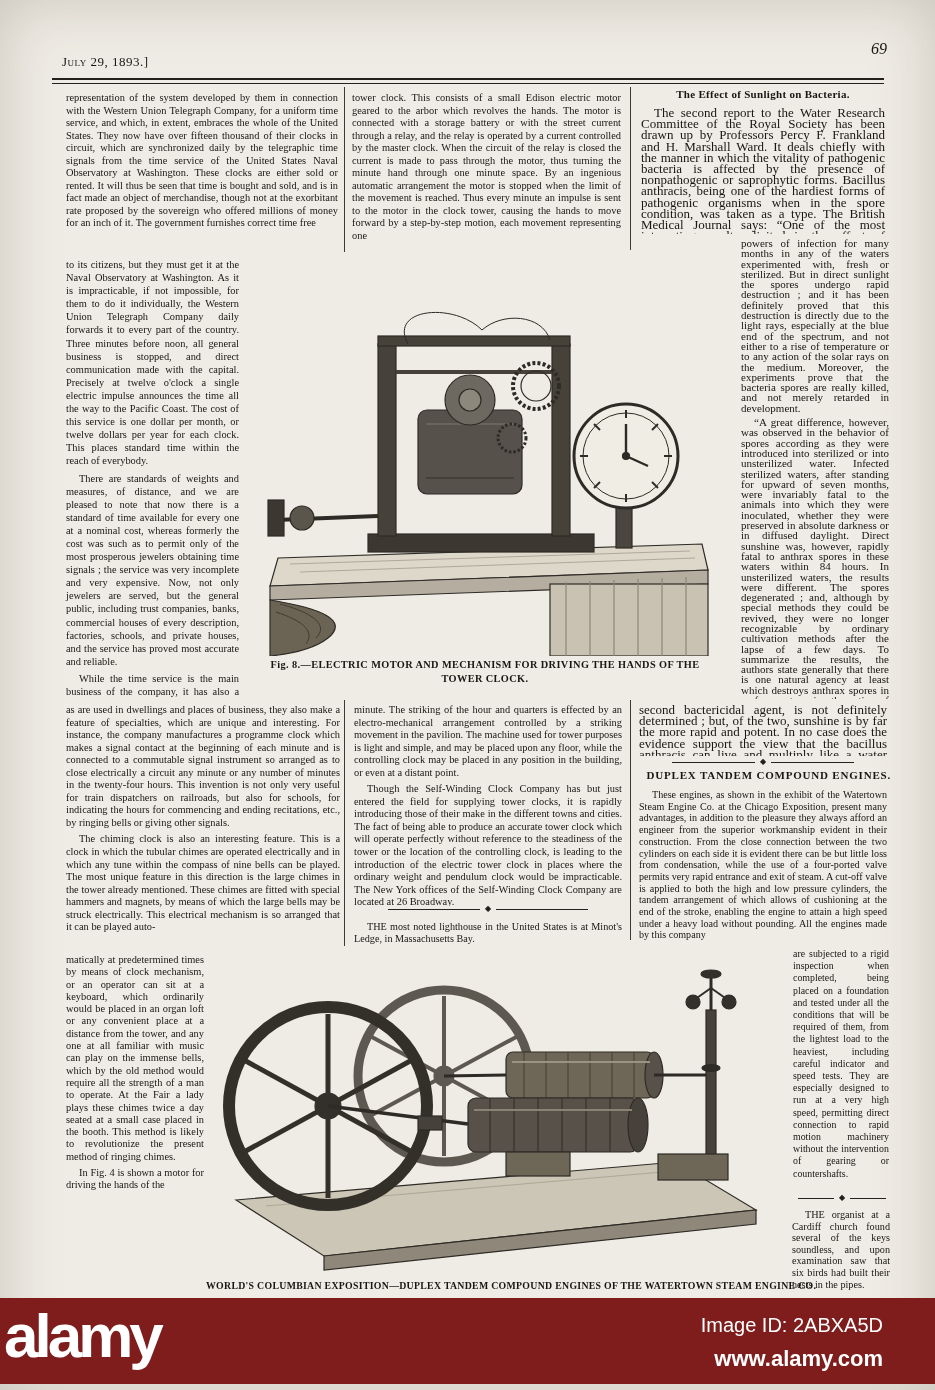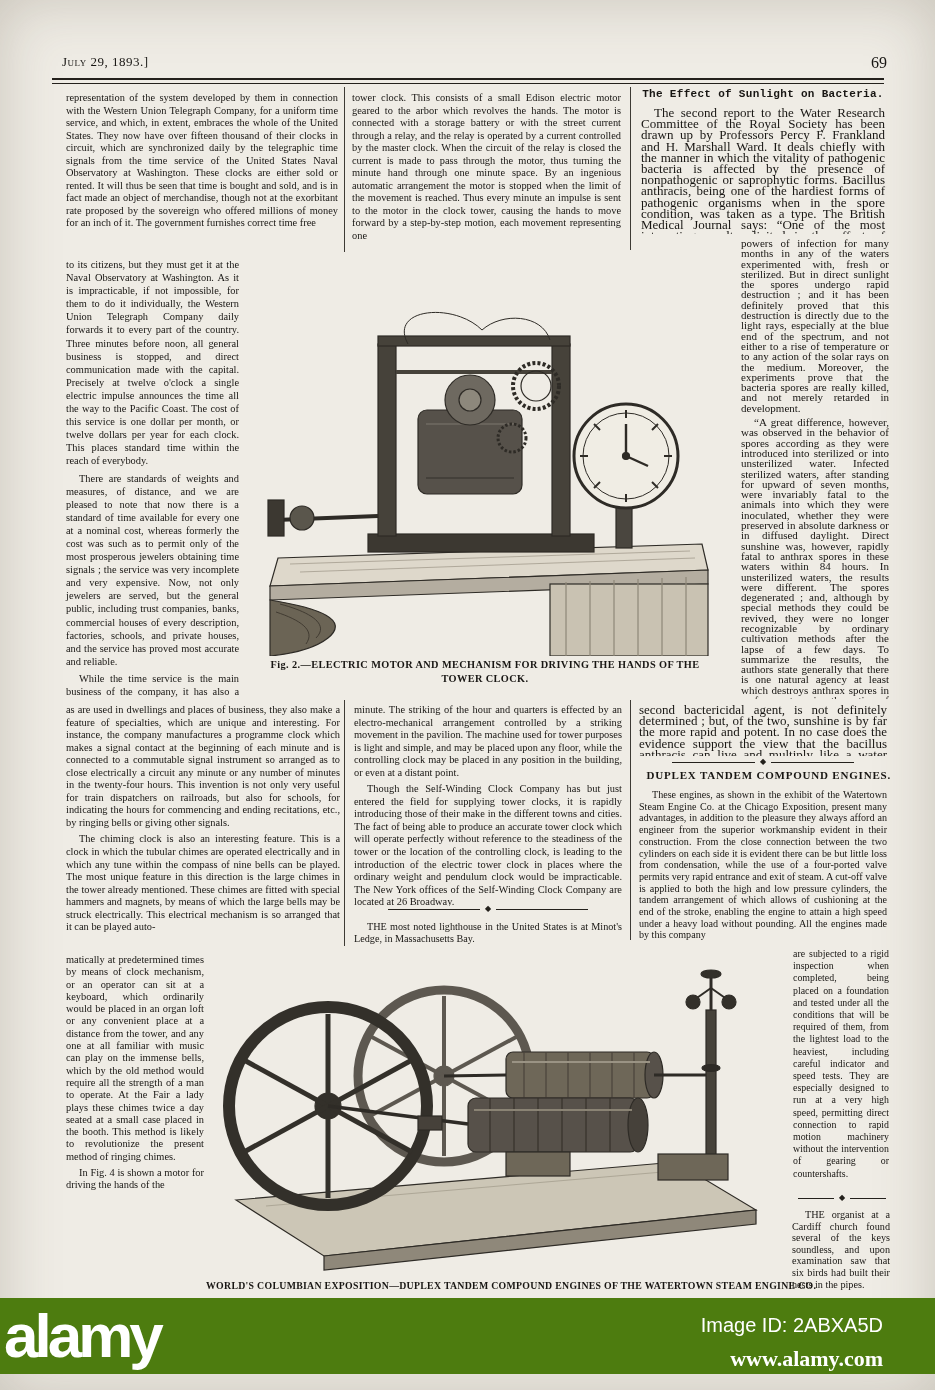--- a/index.html
+++ b/index.html
@@ -17,41 +17,41 @@
   .fs-g2{font-size:11px;line-height:10.3px;}
   .fs-h1{font-size:10.1px;line-height:11.7px;}
   .fs-h2{font-size:9.9px;line-height:12.2px;}
   .fs-fill{font-size:10.2px;line-height:11.6px;}
   .date{font-size:13px;font-variant:small-caps;letter-spacing:.5px;}
   .masthead{font-size:31px;font-weight:bold;font-style:italic;letter-spacing:.5px;
             font-family:"DejaVu Serif",serif;white-space:nowrap;}
   .pagenum{font-size:16px;}
   .dblrule{border-top:2.2px solid #24211c;border-bottom:1px solid #24211c;height:2.5px;}
   .vrule{width:1px;background:#3d3a34;}
-  .head1{font-size:11px;font-weight:bold;text-align:center;letter-spacing:.3px;font-family:Liberation Mono, monospace;}
+  .head1{font-size:11px;font-weight:bold;text-align:center;letter-spacing:.3px;}
   .head2{font-size:11px;font-weight:bold;text-align:right;letter-spacing:.8px;}
   .figcap{font-size:10.3px;font-weight:bold;text-align:center;letter-spacing:.4px;line-height:13.5px;}
   .bigcap{font-size:9.8px;font-weight:bold;text-align:center;letter-spacing:.3px;white-space:nowrap;font-family:Liberation Serif, serif;}
   .orn{display:flex;align-items:center;gap:5px;color:#24211c;}
   .orn::before,.orn::after{content:"";flex:1;border-top:1px solid #24211c;}
   .orn span{font-size:8px;line-height:8px;}
-  .alamy-bar{position:absolute;left:0;top:1298px;width:935px;height:76px;background:#4d7c0f;
+  .alamy-bar{position:absolute;left:0;top:1298px;width:935px;height:86px;background:#7f1d1d;
              font-family:"Liberation Sans","DejaVu Sans",sans-serif;color:#fff;}
   .alamy-logo{position:absolute;left:4px;top:2px;font-size:62px;font-weight:bold;letter-spacing:-4px;}
   .alamy-right{position:absolute;right:52px;top:16px;text-align:right;}
   .alamy-id{font-size:20px;margin-bottom:9px;}
-  .alamy-url{font-size:22px;font-weight:bold;font-family:Liberation Serif, serif;}
+  .alamy-url{font-size:22px;font-weight:bold;}
 </style>
 </head>
 <body>
 
 <div class="page">
 
   <div class="abs date" style="left:62px;top:54px;">July 29, 1893.]</div>
-  <div class="abs pagenum" style="right:48px;top:54px;">69</div>
+  <div class="abs pagenum" style="right:48px;top:40px;font-style:italic;">69</div>
   <div class="abs dblrule" style="left:52px;top:78px;width:832px;"></div>
 
   <div class="abs vrule" style="left:344px;top:87px;height:165px;"></div>
   <div class="abs vrule" style="left:344px;top:700px;height:246px;"></div>
   <div class="abs vrule" style="left:630px;top:87px;height:163px;"></div>
   <div class="abs vrule" style="left:630px;top:700px;height:240px;"></div>
 
   <div class="abs txt fs-wide" style="left:62px;top:88px;width:280px;height:165px;overflow:hidden;">
     <p>representation of the system developed by them in connection with the Western Union Telegraph Company, for a uniform time service, and which, in extent, embraces the whole of the United States. They now have over fifteen thousand of their clocks in circuit, which are synchronized daily by the telegraphic time signals from the time service of the United States Naval Observatory at Washington. These clocks are either sold or rented. It will thus be seen that time is bought and sold, and is in fact made an object of merchandise, though not at the exorbitant rate proposed by the sovereign who offered millions of money for an inch of it. The government furnishes correct time free</p>
   </div>
@@ -139,21 +139,21 @@
         <line x1="128" y1="264" x2="26" y2="268" stroke-width="4"></line>
         <circle cx="52" cy="266" r="12" fill="#5a564c"></circle>
         <rect x="18" y="248" width="16" height="36" fill="#3c3831"></rect>
       </g>
 
       <path d="M158,92 C138,56 204,50 232,78" stroke-width="1"></path>
       <path d="M232,78 C252,60 292,62 300,88" stroke-width="1"></path>
     </g>
   </svg>
 
-  <div class="abs figcap" style="left:250px;top:658px;width:470px;">Fig. 2.—ELECTRIC MOTOR AND MECHANISM FOR DRIVING THE HANDS OF THE TOWER CLOCK.</div>
+  <div class="abs figcap" style="left:250px;top:658px;width:470px;">Fig. 8.—ELECTRIC MOTOR AND MECHANISM FOR DRIVING THE HANDS OF THE TOWER CLOCK.</div>
 
   <div class="abs txt fs-wide" style="left:350px;top:700px;width:276px;height:206px;overflow:hidden;">
     <p>minute. The striking of the hour and quarters is effected by an electro-mechanical arrangement controlled by a striking movement in the pavilion. The machine used for tower purposes is light and simple, and may be placed upon any floor, while the controlling clock may be placed in any position in the building, or even at a distant point.</p>
     <p class="ind">Though the Self-Winding Clock Company has but just entered the field for supplying tower clocks, it is rapidly introducing those of their make in the different towns and cities. The fact of being able to produce an accurate tower clock which will operate perfectly without reference to the steadiness of the tower or the location of the controlling clock, is leading to the introduction of the electric tower clock in places where the ordinary weight and pendulum clock would be impracticable. The New York offices of the Self-Winding Clock Company are located at 26 Broadway.</p>
   </div>
   <div class="abs orn" style="left:388px;top:905px;width:200px;">
       <span>◆</span>
     </div>
   <div class="abs txt fs-fill" style="left:350px;top:917px;width:276px;height:30px;overflow:hidden;">
     <p class="ind">THE most noted lighthouse in the United States is at Minot's Ledge, in Massachusetts Bay.</p>

